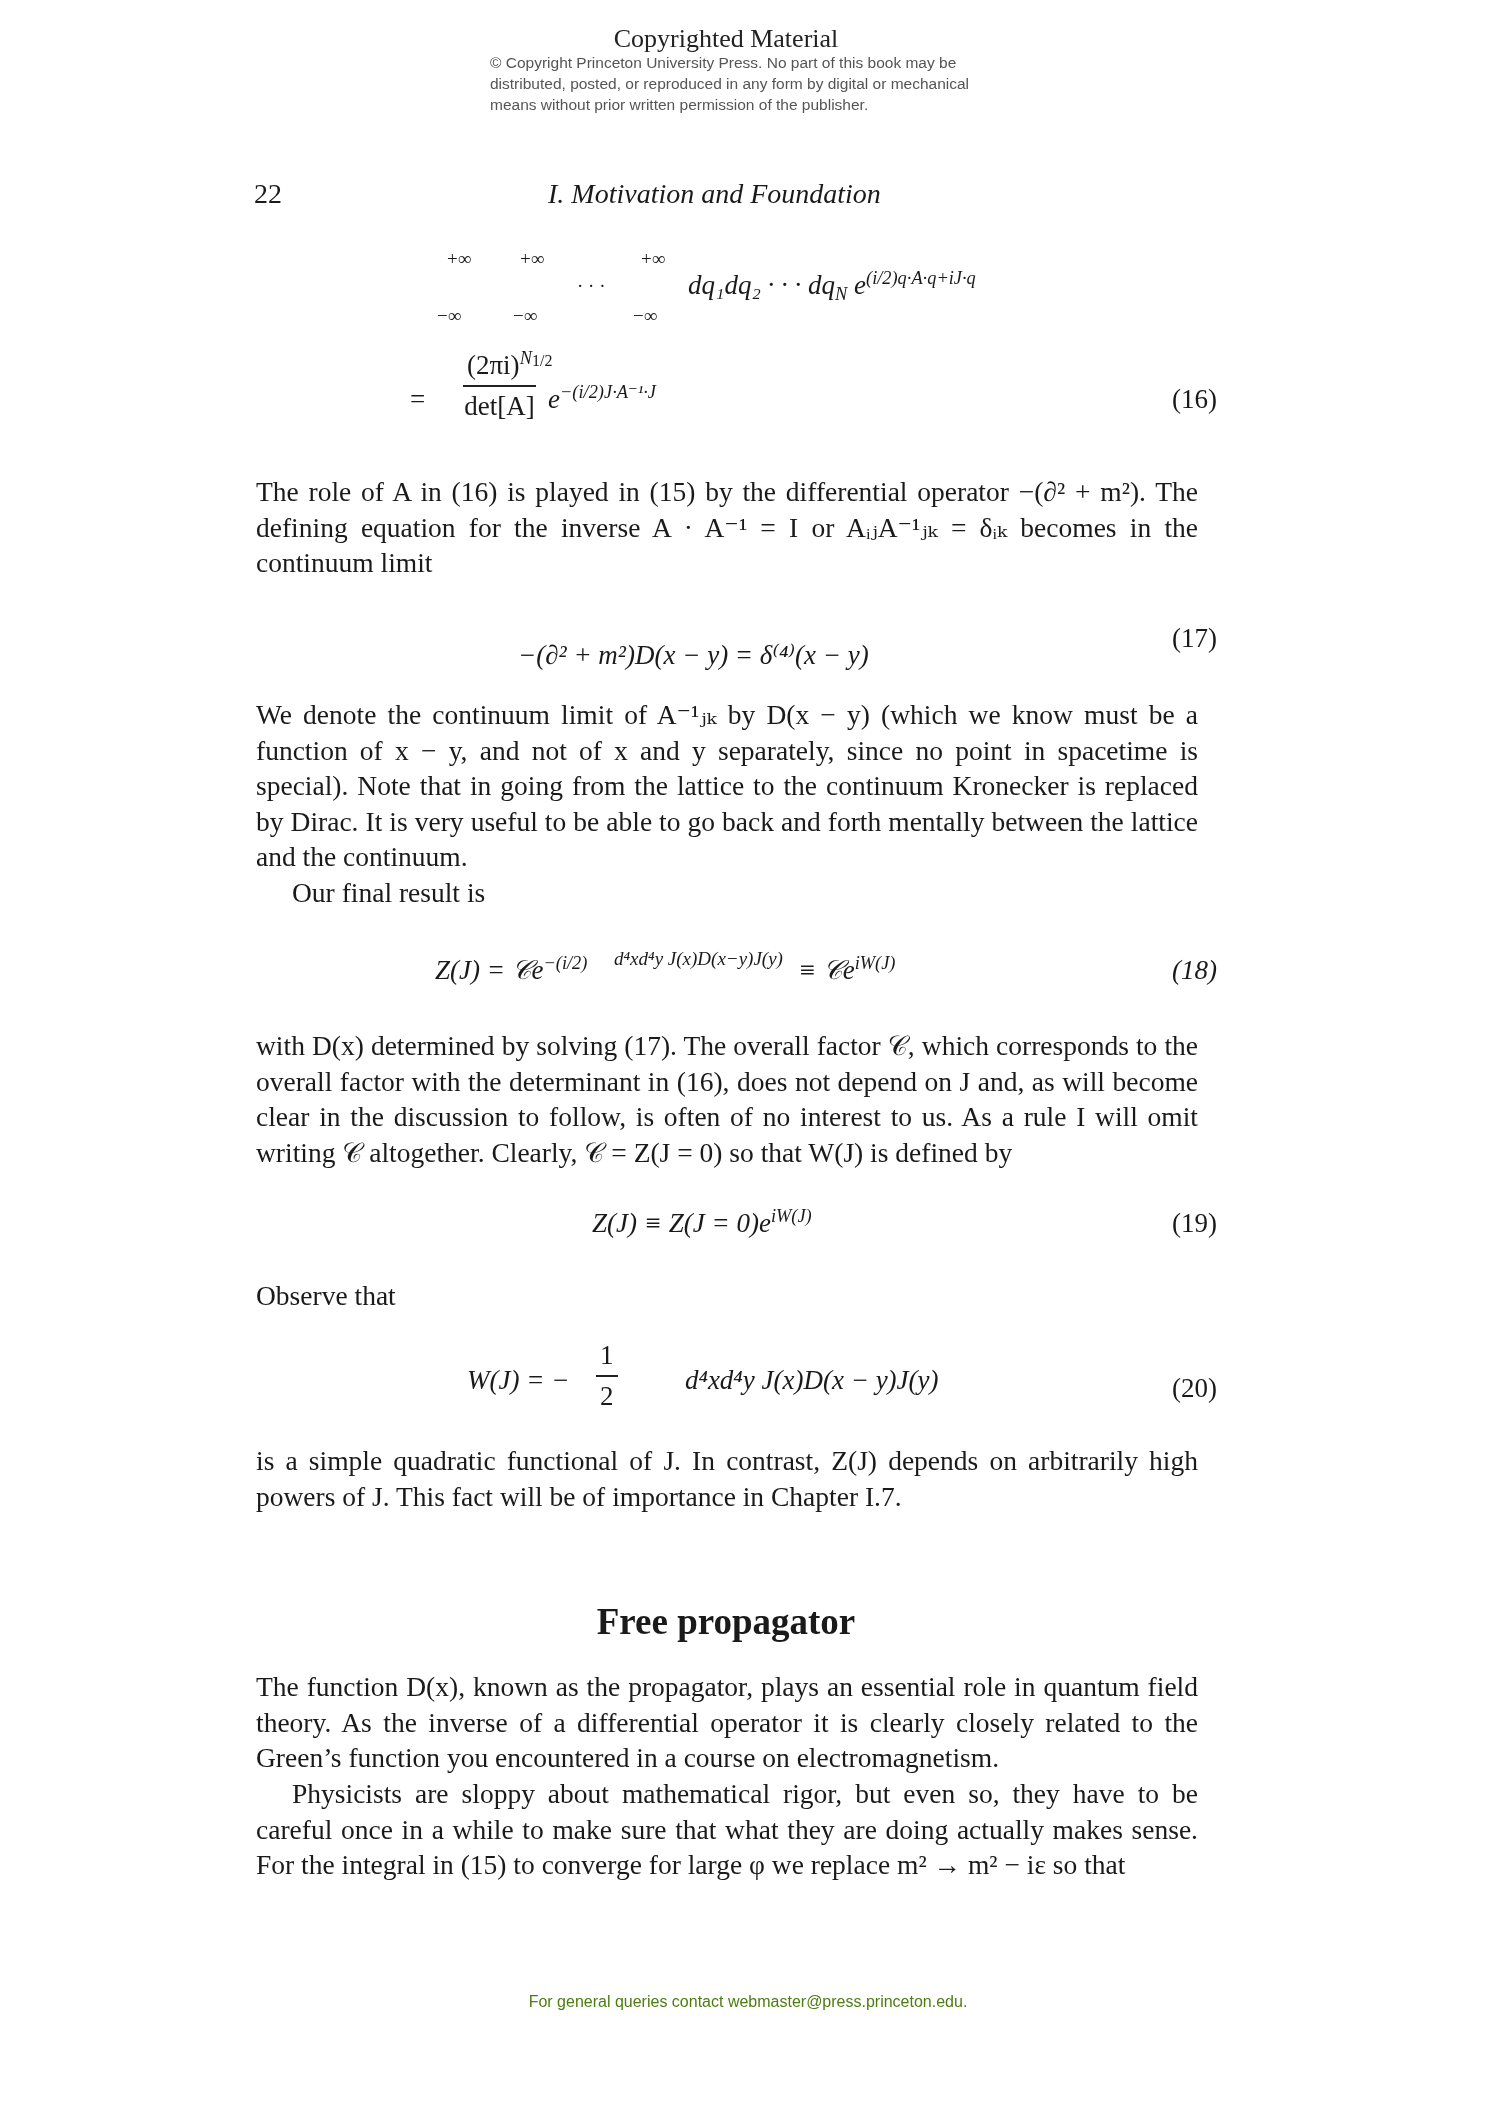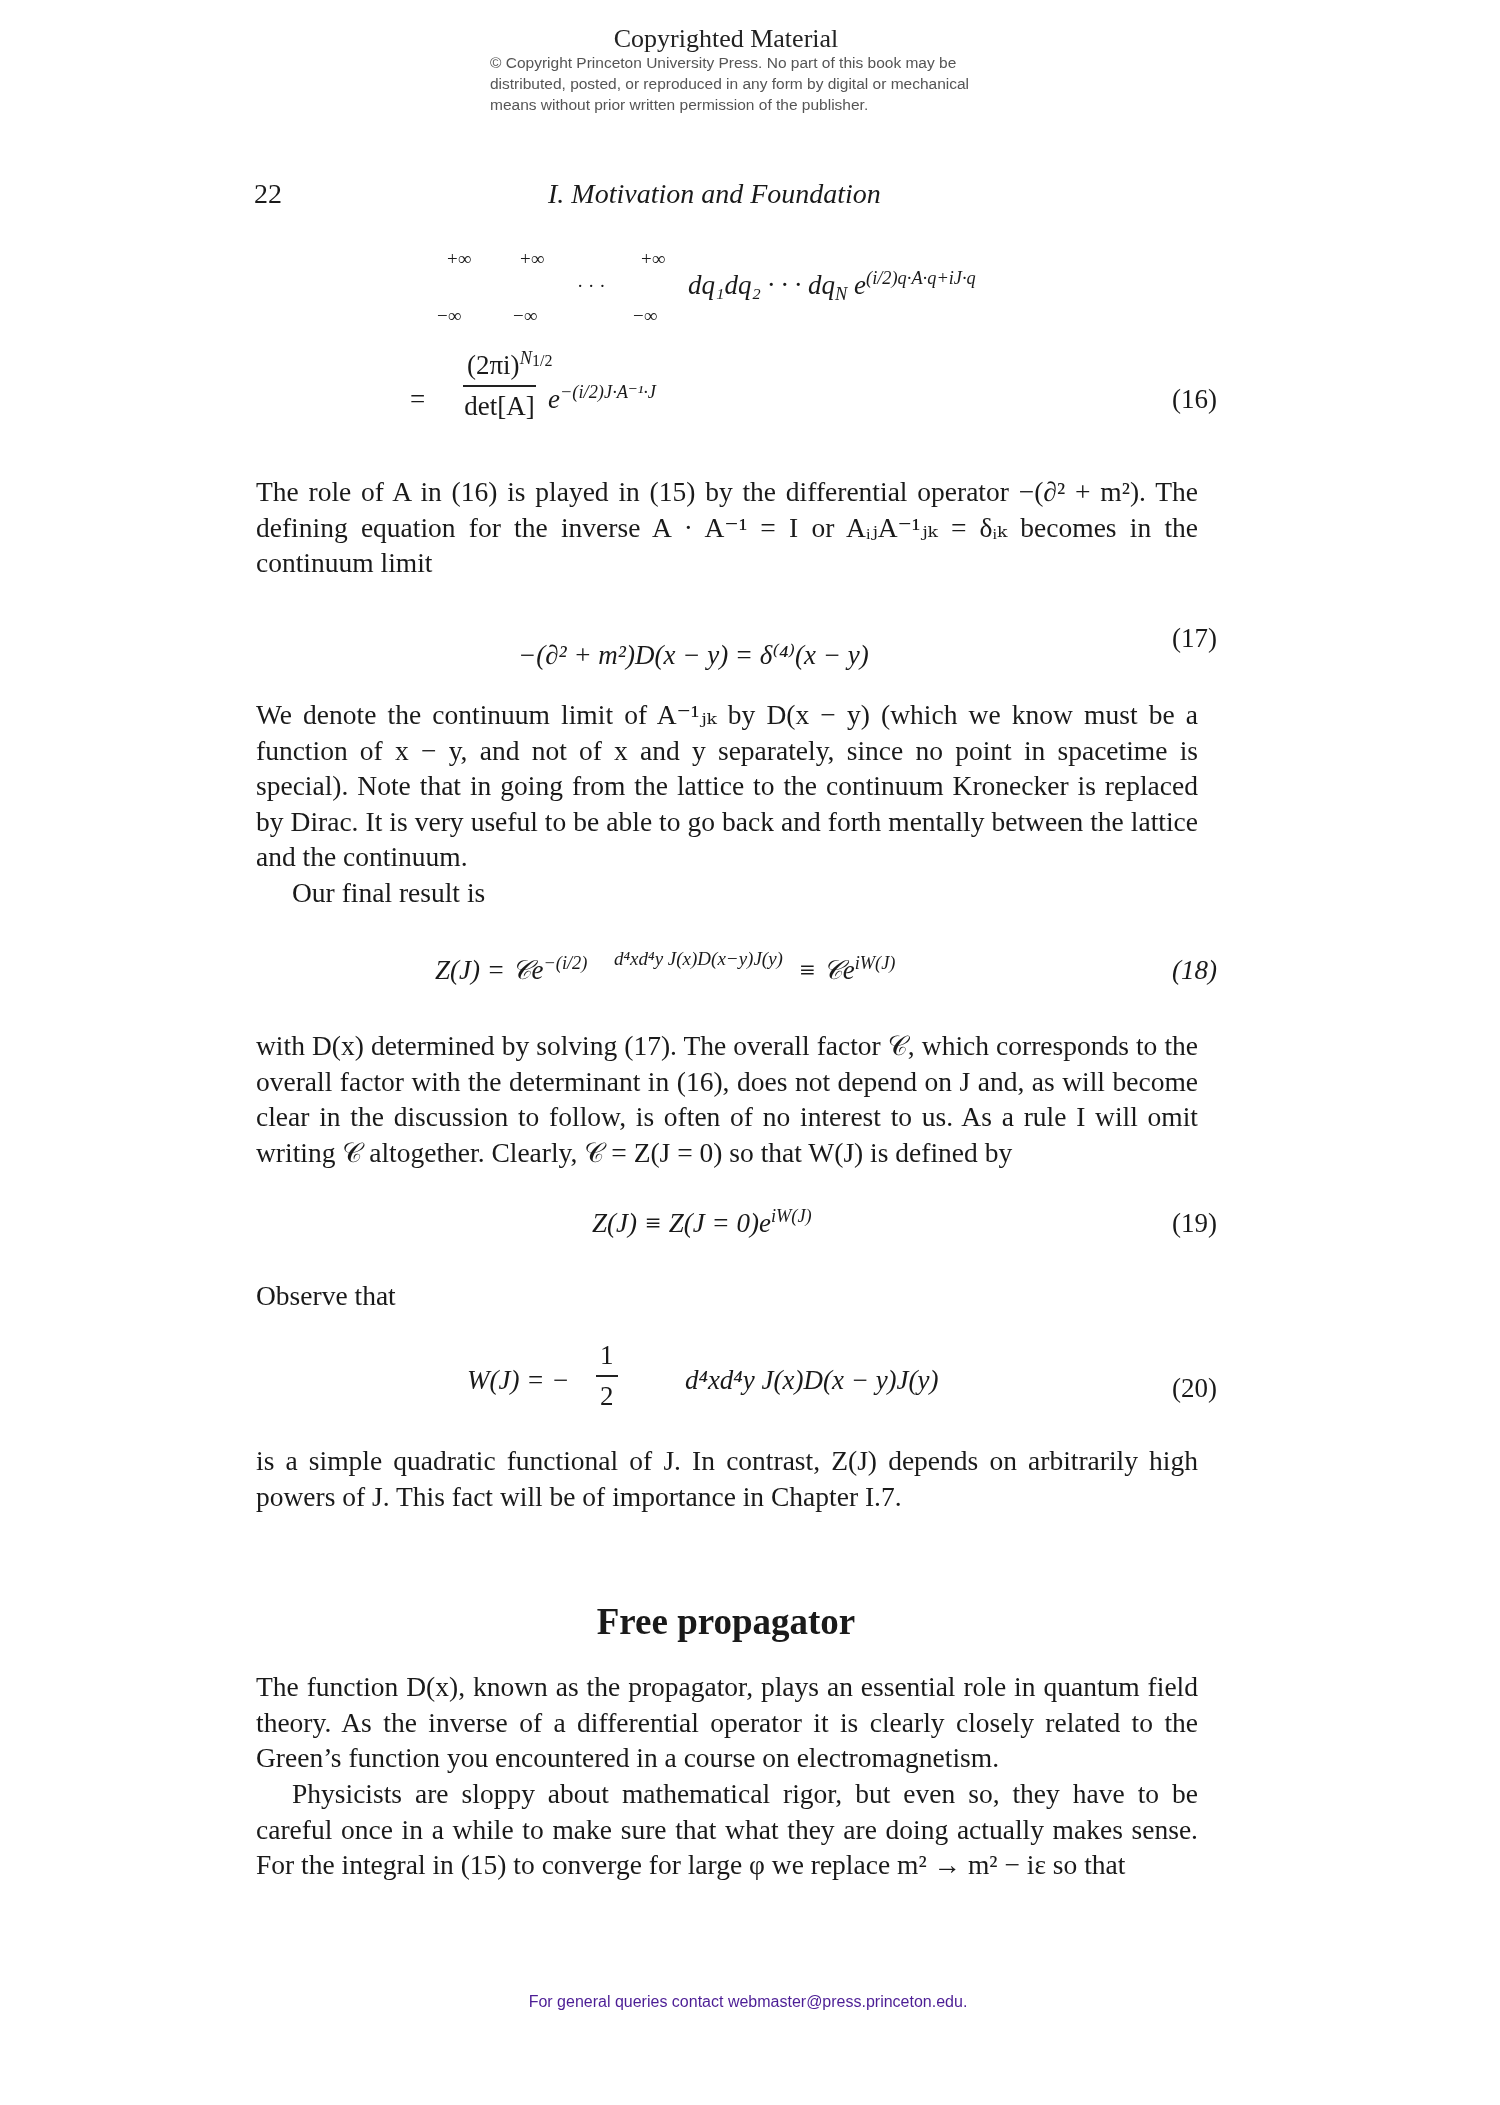--- a/index.html
+++ b/index.html
@@ -20,21 +20,21 @@
   .sm { font-size: 19px; }
   .xs { font-size: 16px; }
   .eqno { position: absolute; right: 283px; font-size: 27px; }
   sup, sub { font-size: 0.68em; line-height: 0; }
   .frac { display: inline-block; vertical-align: middle; text-align: center; }
   .frac .num { display: block; border-bottom: 2px solid #222; padding: 0 4px 4px; }
   .frac .den { display: block; padding-top: 4px; }
   .heading { position: absolute; left: 0; width: 1452px; text-align: center; top: 1600px;
              font-size: 37px; font-weight: bold; }
   .footer { left: 0; width: 1496px; text-align: center; top: 1993px;
-            font-family: "Liberation Sans", "DejaVu Sans", sans-serif; font-size: 16px; color: #4c1d95; }
+            font-family: "Liberation Sans", "DejaVu Sans", sans-serif; font-size: 16px; color: #4d7c0f; }
 </style>
 </head>
 <body>
 
 <div class="abs copy-title">Copyrighted Material</div>
 <div class="abs copy-lines">
   <div>© Copyright Princeton University Press. No part of this book may be</div>
   <div>distributed, posted, or reproduced in any form by digital or mechanical</div>
   <div>means without prior written permission of the publisher.</div>
 </div>

